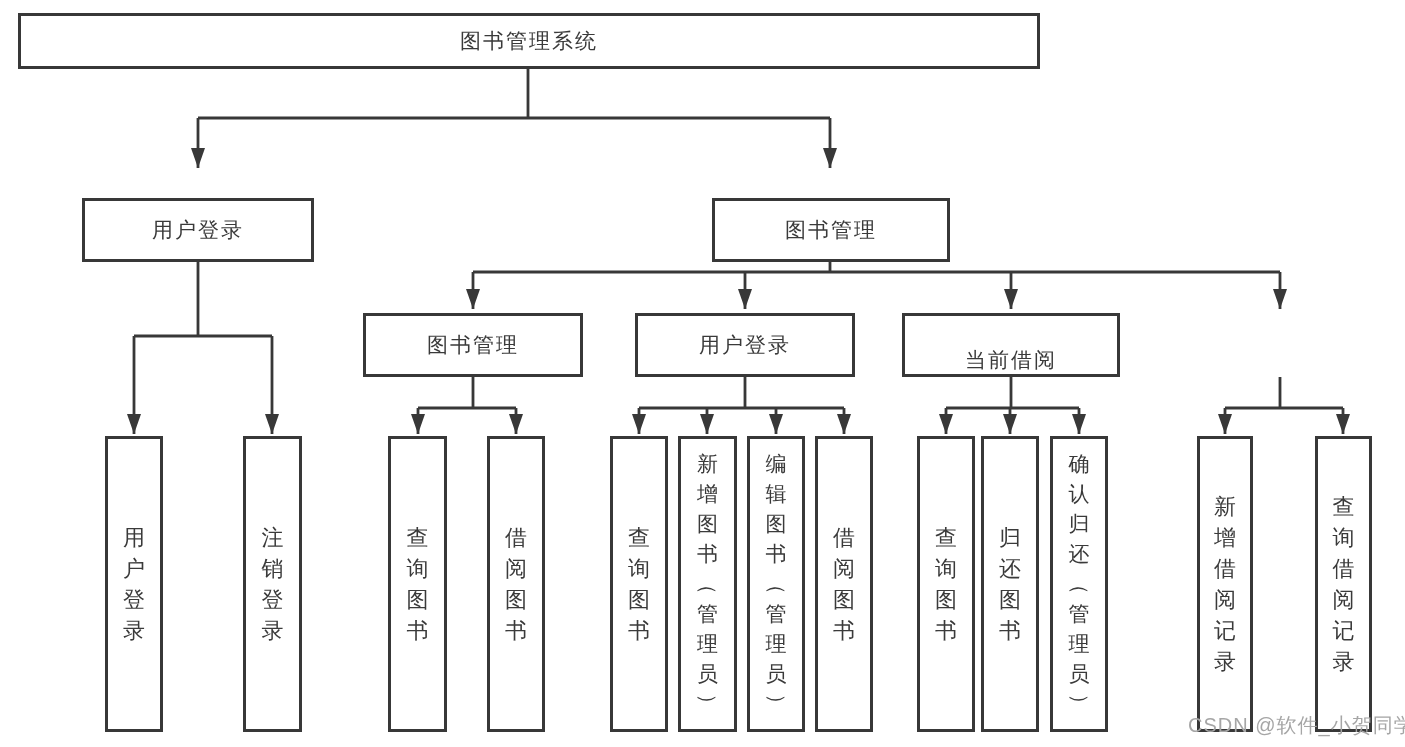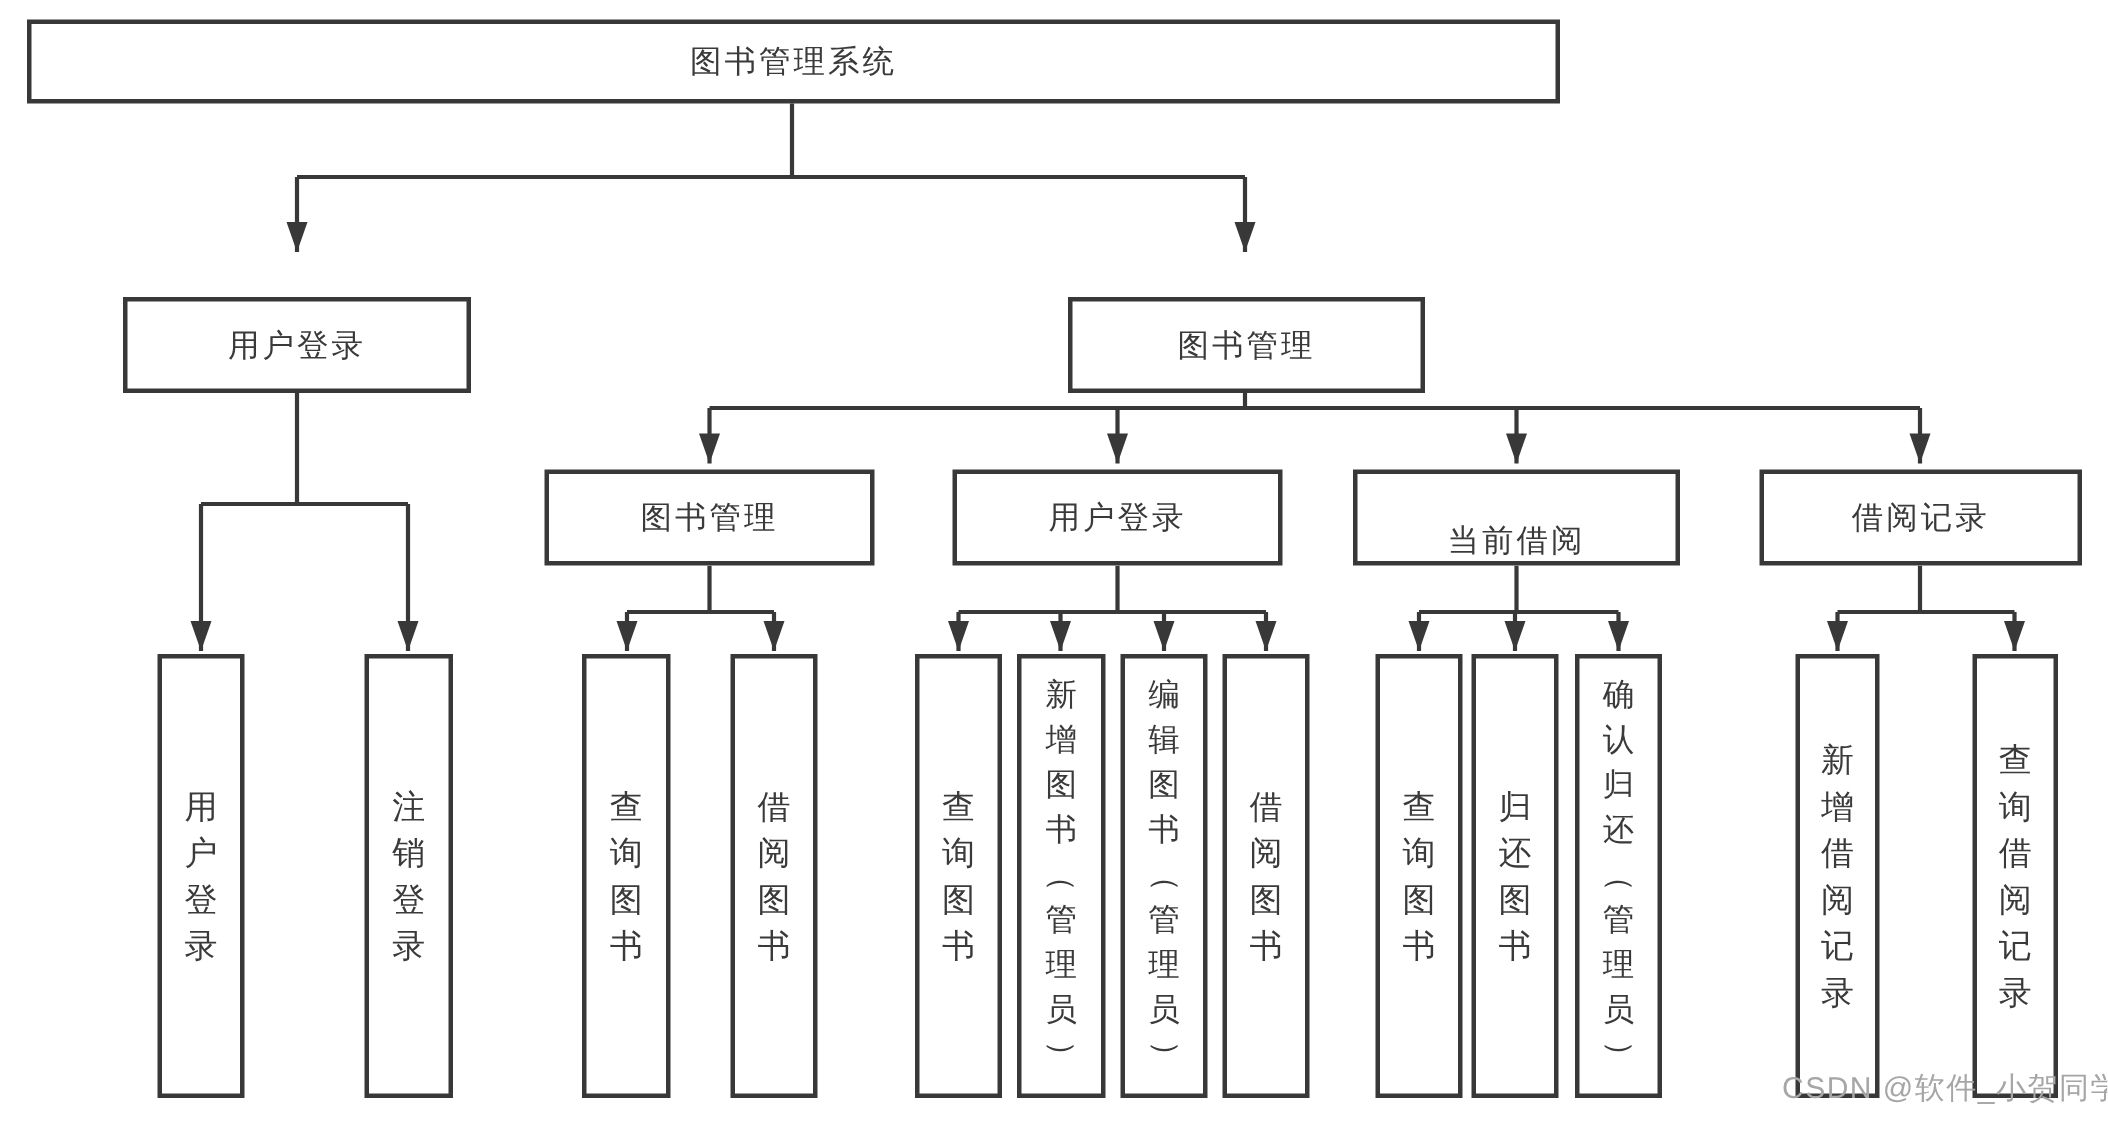--- a/index.html
+++ b/index.html
@@ -105,23 +105,20 @@
 
   <div class="box hbox l3" style="left:363px;width:220px;">
     <span>图书管理</span>
   </div>
   <div class="box hbox l3" style="left:635px;width:220px;">
     <span>用户登录</span>
   </div>
   <div class="box hbox l3" style="left:902px;width:218px;align-items:flex-end;">
     <span>当前借阅</span>
   </div>
-  <div class="box hbox l3" style="left:1173px;width:215px;">
-    <span>借阅记录</span>
-  </div>
 
   <div class="box leaf" style="left:105px;width:58px;">
       <div class="vcol">
         <span>用</span>
         <span>户</span>
         <span>登</span>
         <span>录</span>
       </div>
     </div>
   <div class="box leaf" style="left:243px;width:59px;">

